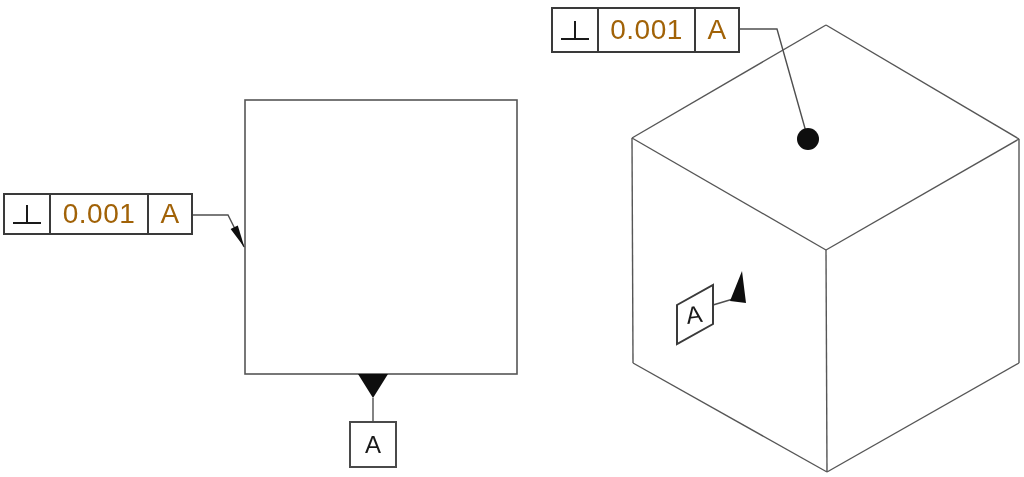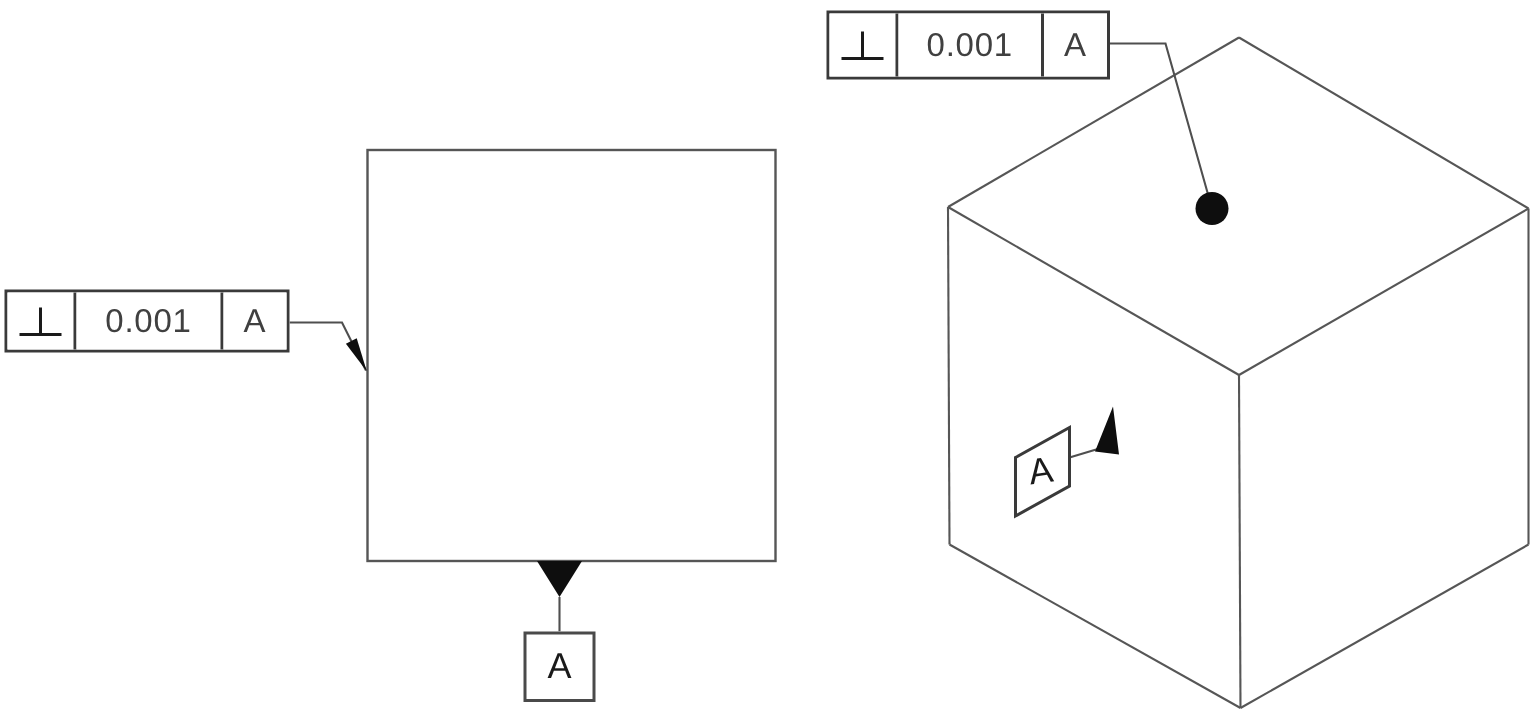--- a/index.html
+++ b/index.html
@@ -24,23 +24,23 @@
     box-sizing: border-box;
   }
   .fcf-left  { left: 3px;   top: 193px; width: 190px; height: 42px; }
   .fcf-right { left: 551px; top: 7px;   width: 189px; height: 46px; }
   .fcf-cell {
     display: flex;
     align-items: center;
     justify-content: center;
     border-right: 2px solid #3a3a3a;
     box-sizing: border-box;
-    font-size: 22px;
+    font-size: 28px;
     letter-spacing: 0.5px;
-    color: #404040;
+    color: #a16207;
     background: #ffffff;
   }
   .fcf-cell:last-child { border-right: none; }
   .fcf-cell.c-sym { width: 46px; flex: 0 0 auto; }
   .fcf-cell.c-tol { flex: 1 1 auto; }
   .fcf-cell.c-dat { width: 42px; flex: 0 0 auto; }
 
   
   .perp { position: relative; width: 28px; height: 19px; }
   .perp .stem { position: absolute; left: 13px; top: 0; width: 2px; height: 17px; background: #1a1a1a; }

